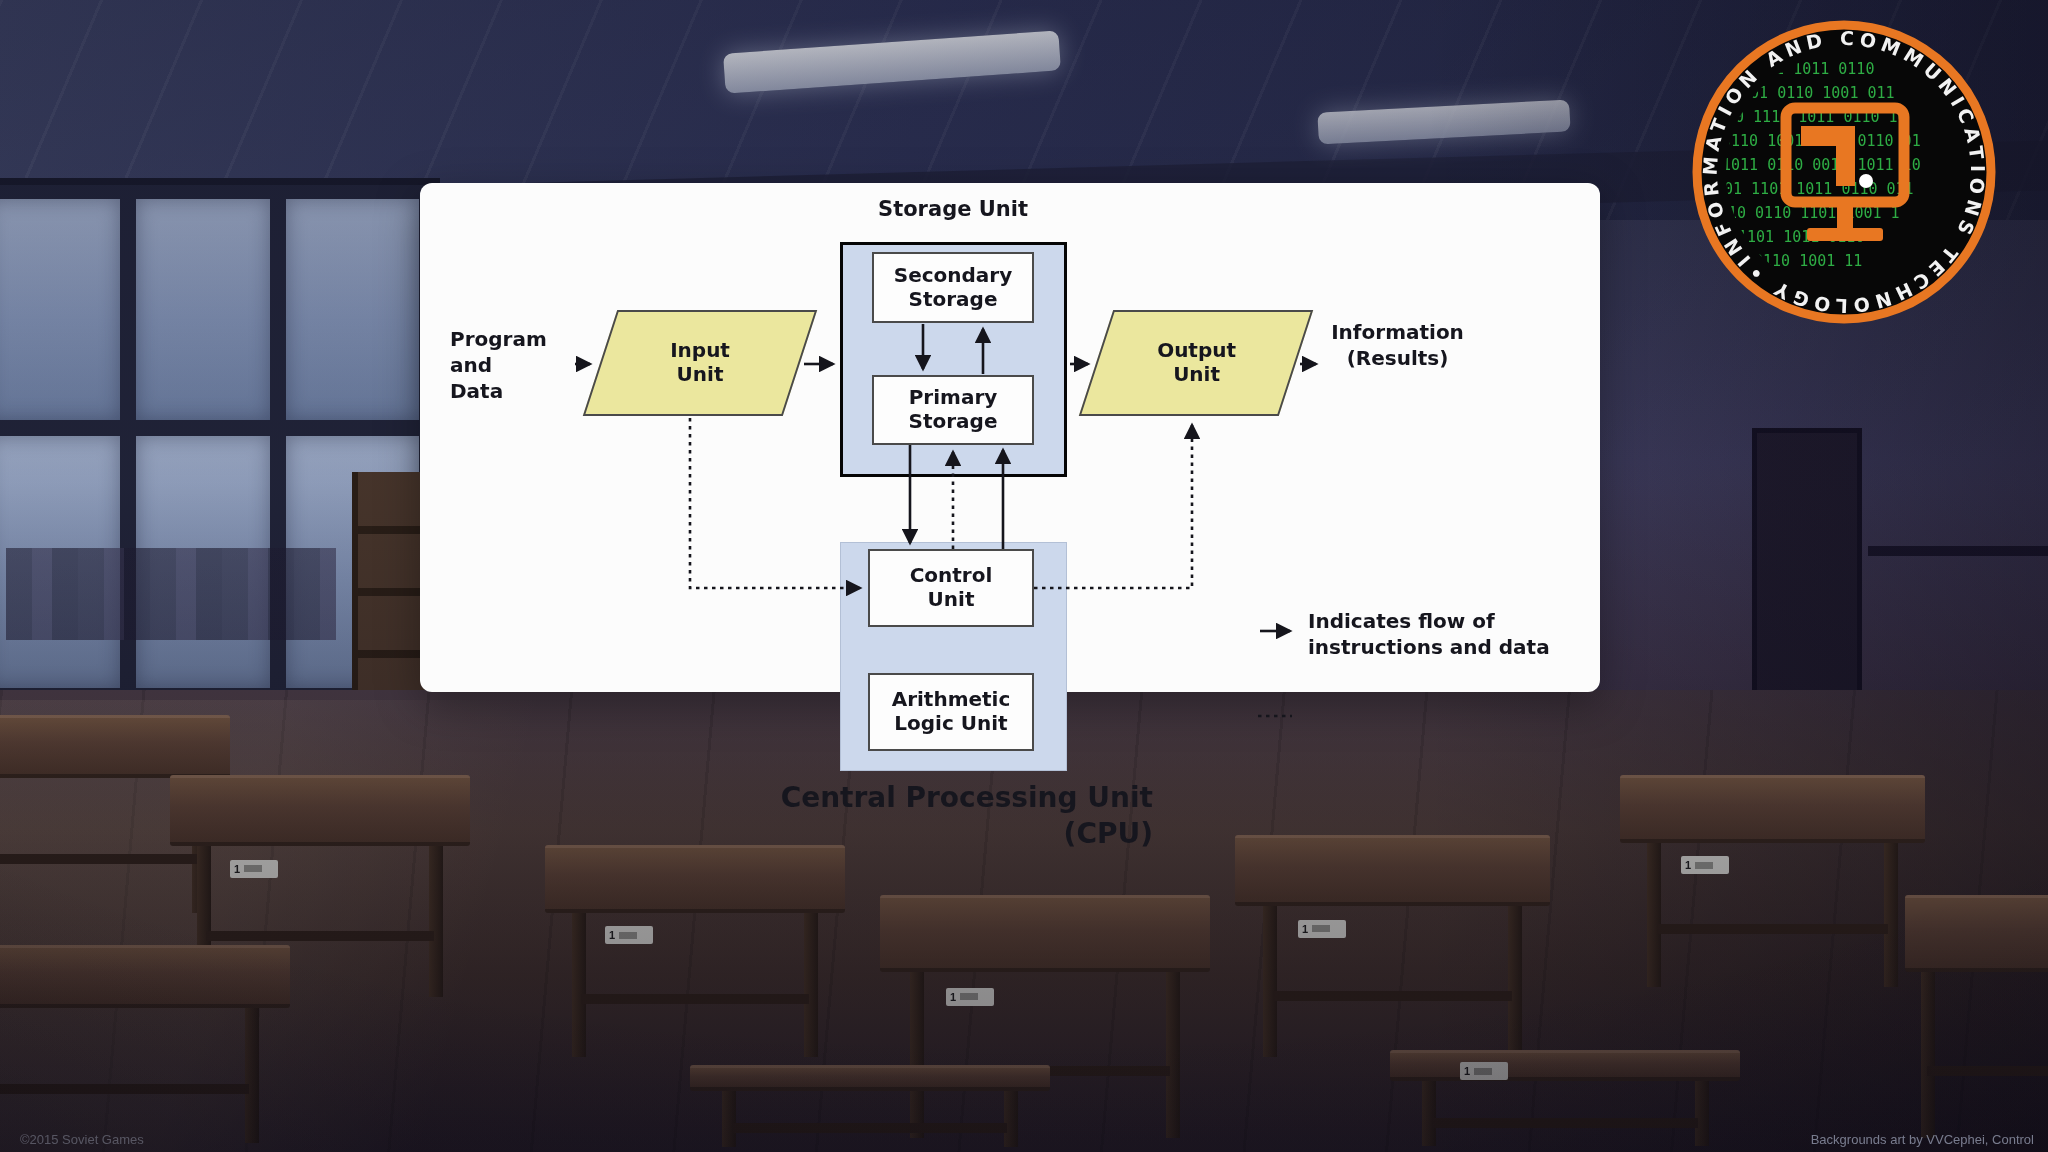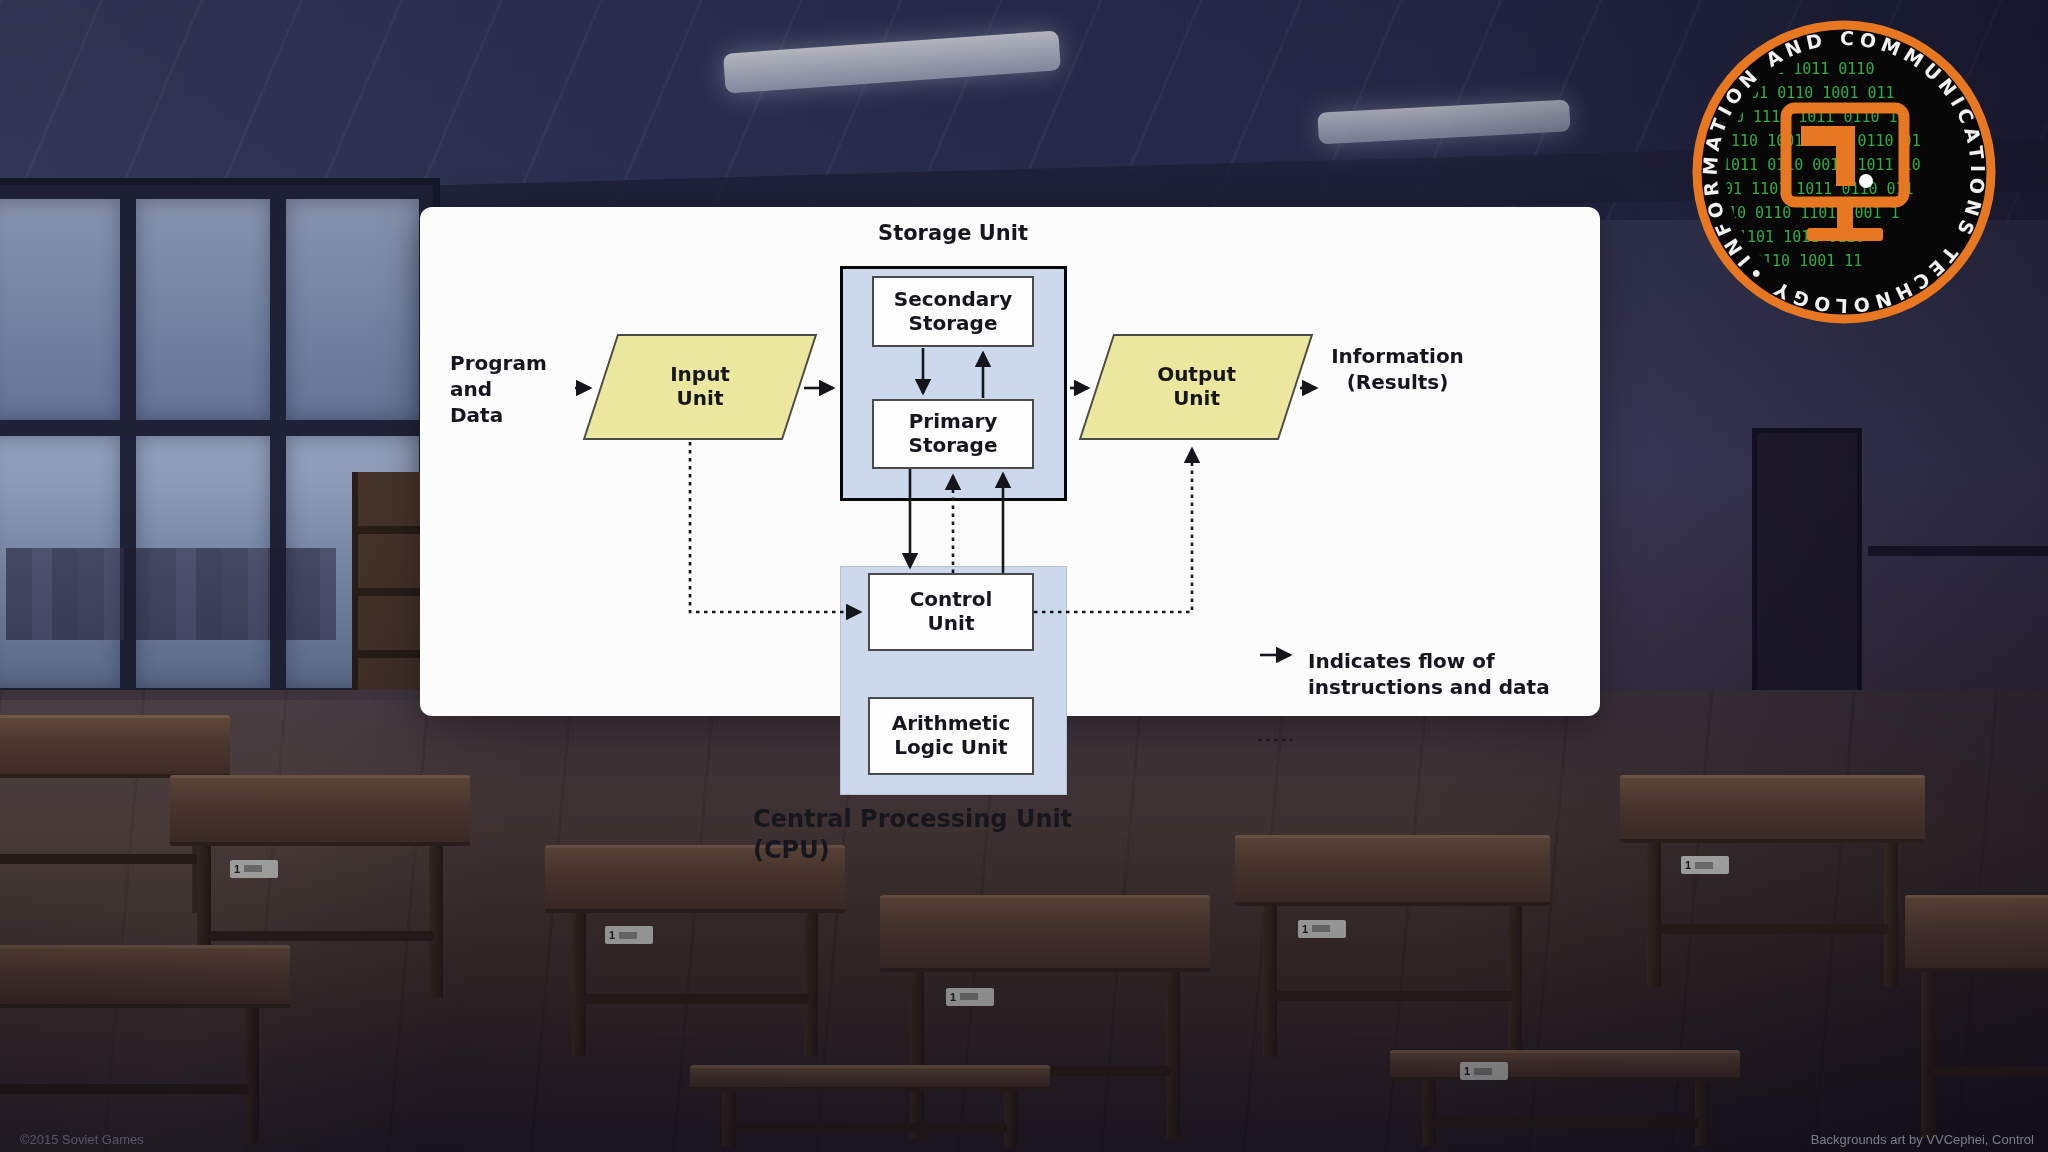--- a/index.html
+++ b/index.html
@@ -42,43 +42,43 @@
   .leg.l{left:9%;}.leg.r{right:9%;}
   .tag{position:absolute;top:36%;left:20%;z-index:4;width:48px;height:18px;background:#e8e8e2;border-radius:2px;
        display:flex;align-items:center;gap:4px;padding:0 4px;box-sizing:border-box;
        font-size:11px;font-weight:bold;color:#222;}
   .tagbar{display:inline-block;width:18px;height:7px;background:#9a9a94;}
   .vignette{position:absolute;inset:0;z-index:5;pointer-events:none;
      background:radial-gradient(130% 100% at 50% 35%,transparent 55%,rgba(8,6,16,.55) 100%),
                 linear-gradient(180deg,rgba(10,10,28,.28) 0%,rgba(6,6,16,.12) 42%,rgba(10,8,18,.5) 100%);}
   
   .card{position:absolute;left:420px;top:183px;width:1180px;height:509px;background:#fcfcfc;border-radius:12px;
-        z-index:10;box-shadow:0 12px 44px rgba(0,0,0,.35);font-family:"DejaVu Sans",sans-serif;color:#16161e;margin-top:24px;}
+        z-index:10;box-shadow:0 12px 44px rgba(0,0,0,.35);font-family:"DejaVu Sans",sans-serif;color:#16161e;}
   .card *{box-sizing:border-box;}
   .wires{position:absolute;left:0;top:0;z-index:2;}
   .fill{position:absolute;z-index:1;}
   .storagefill{left:420px;top:59px;width:227px;height:235px;background:#ccd8ec;border:3px solid #050505;}
   .cpufill{left:420px;top:359px;width:227px;height:229px;background:#ccd8ec;border:1px solid #b3c0d6;}
   .box{position:absolute;z-index:3;background:#fdfdfd;border:2px solid #4a4a4a;display:flex;align-items:center;justify-content:center;
        text-align:center;font-weight:bold;font-size:20px;line-height:1.18;white-space:pre-line;}
   .secondary{left:452px;top:69px;width:162px;height:71px;}
   .primary{left:452px;top:192px;width:162px;height:70px;}
   .control{left:448px;top:366px;width:166px;height:78px;}
   .alu{left:448px;top:490px;width:166px;height:78px;}
   .par{position:absolute;z-index:3;background:#ebe79e;border:2px solid #4a4a4a;transform:skewX(-18deg);
        display:flex;align-items:center;justify-content:center;}
   .par>span{transform:skewX(18deg);font-weight:bold;font-size:20px;line-height:1.18;text-align:center;white-space:pre-line;}
   .inputpar{left:180px;top:127px;width:200px;height:106px;}
   .outputpar{left:676px;top:127px;width:200px;height:106px;}
   .flabel{position:absolute;z-index:3;font-weight:bold;font-size:20px;line-height:1.3;white-space:pre-line;}
   .storagelbl{left:418px;top:13px;width:230px;text-align:center;font-size:21px;}
-  .cpulbl{left:333px;top:597px;width:400px;text-align:left;font-size:24px;}
+  .cpulbl{left:333px;top:597px;width:400px;text-align:right;font-size:28px;}
   .programtxt{left:30px;top:143px;width:120px;text-align:left;}
   .infotxt{left:900px;top:136px;width:155px;text-align:center;line-height:1.32;}
-  .legflow{left:888px;top:441px;width:270px;line-height:1.32;}
+  .legflow{left:888px;top:425px;width:270px;line-height:1.32;}
   .legctrl{left:888px;top:508px;width:270px;line-height:1.32;}
   
   .title{position:absolute;left:0;top:920px;width:1990px;z-index:12;text-align:center;
          font-size:71px;font-weight:bold;letter-spacing:1px;color:#e87c20;
          text-shadow:3px 4px 5px rgba(8,8,8,.6);}
   .logo{position:absolute;left:1688px;top:16px;width:312px;height:312px;z-index:12;}
   .credit{position:absolute;bottom:5px;z-index:13;font-size:13px;}
   .credit.left{left:20px;color:#aab0c2;opacity:.4;margin-top:18px;}
   .credit.right{right:14px;color:#9aa0b5;opacity:.75;}
 </style>

